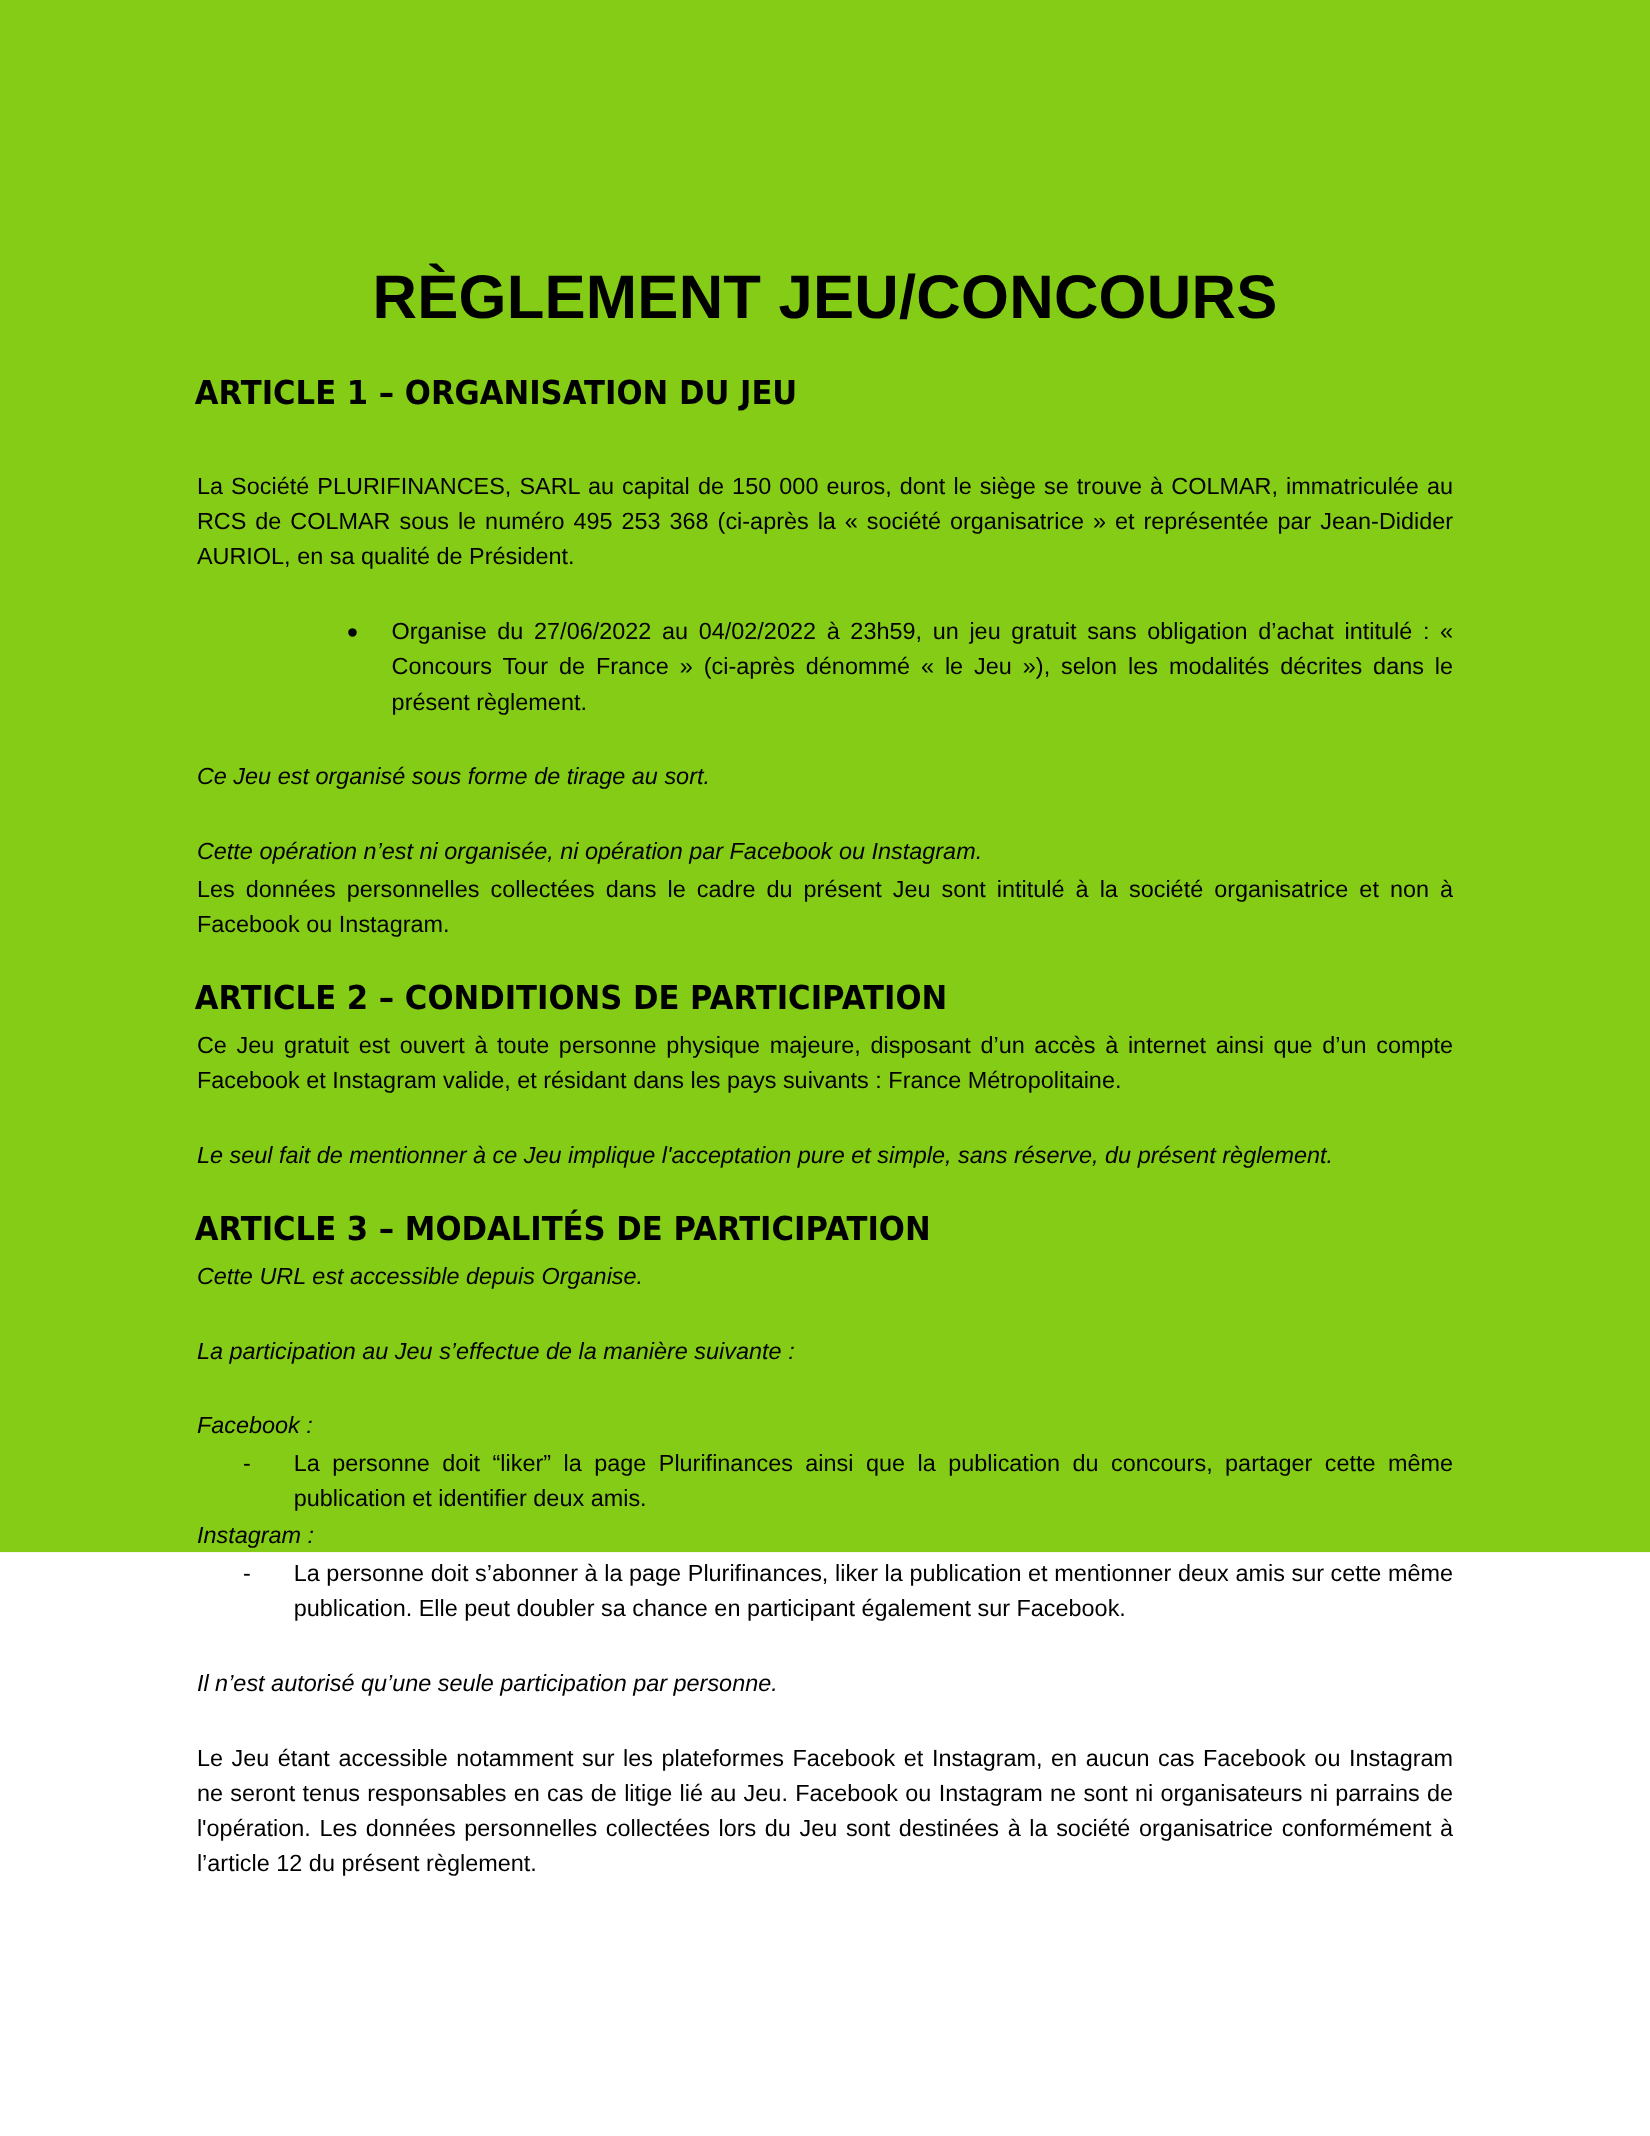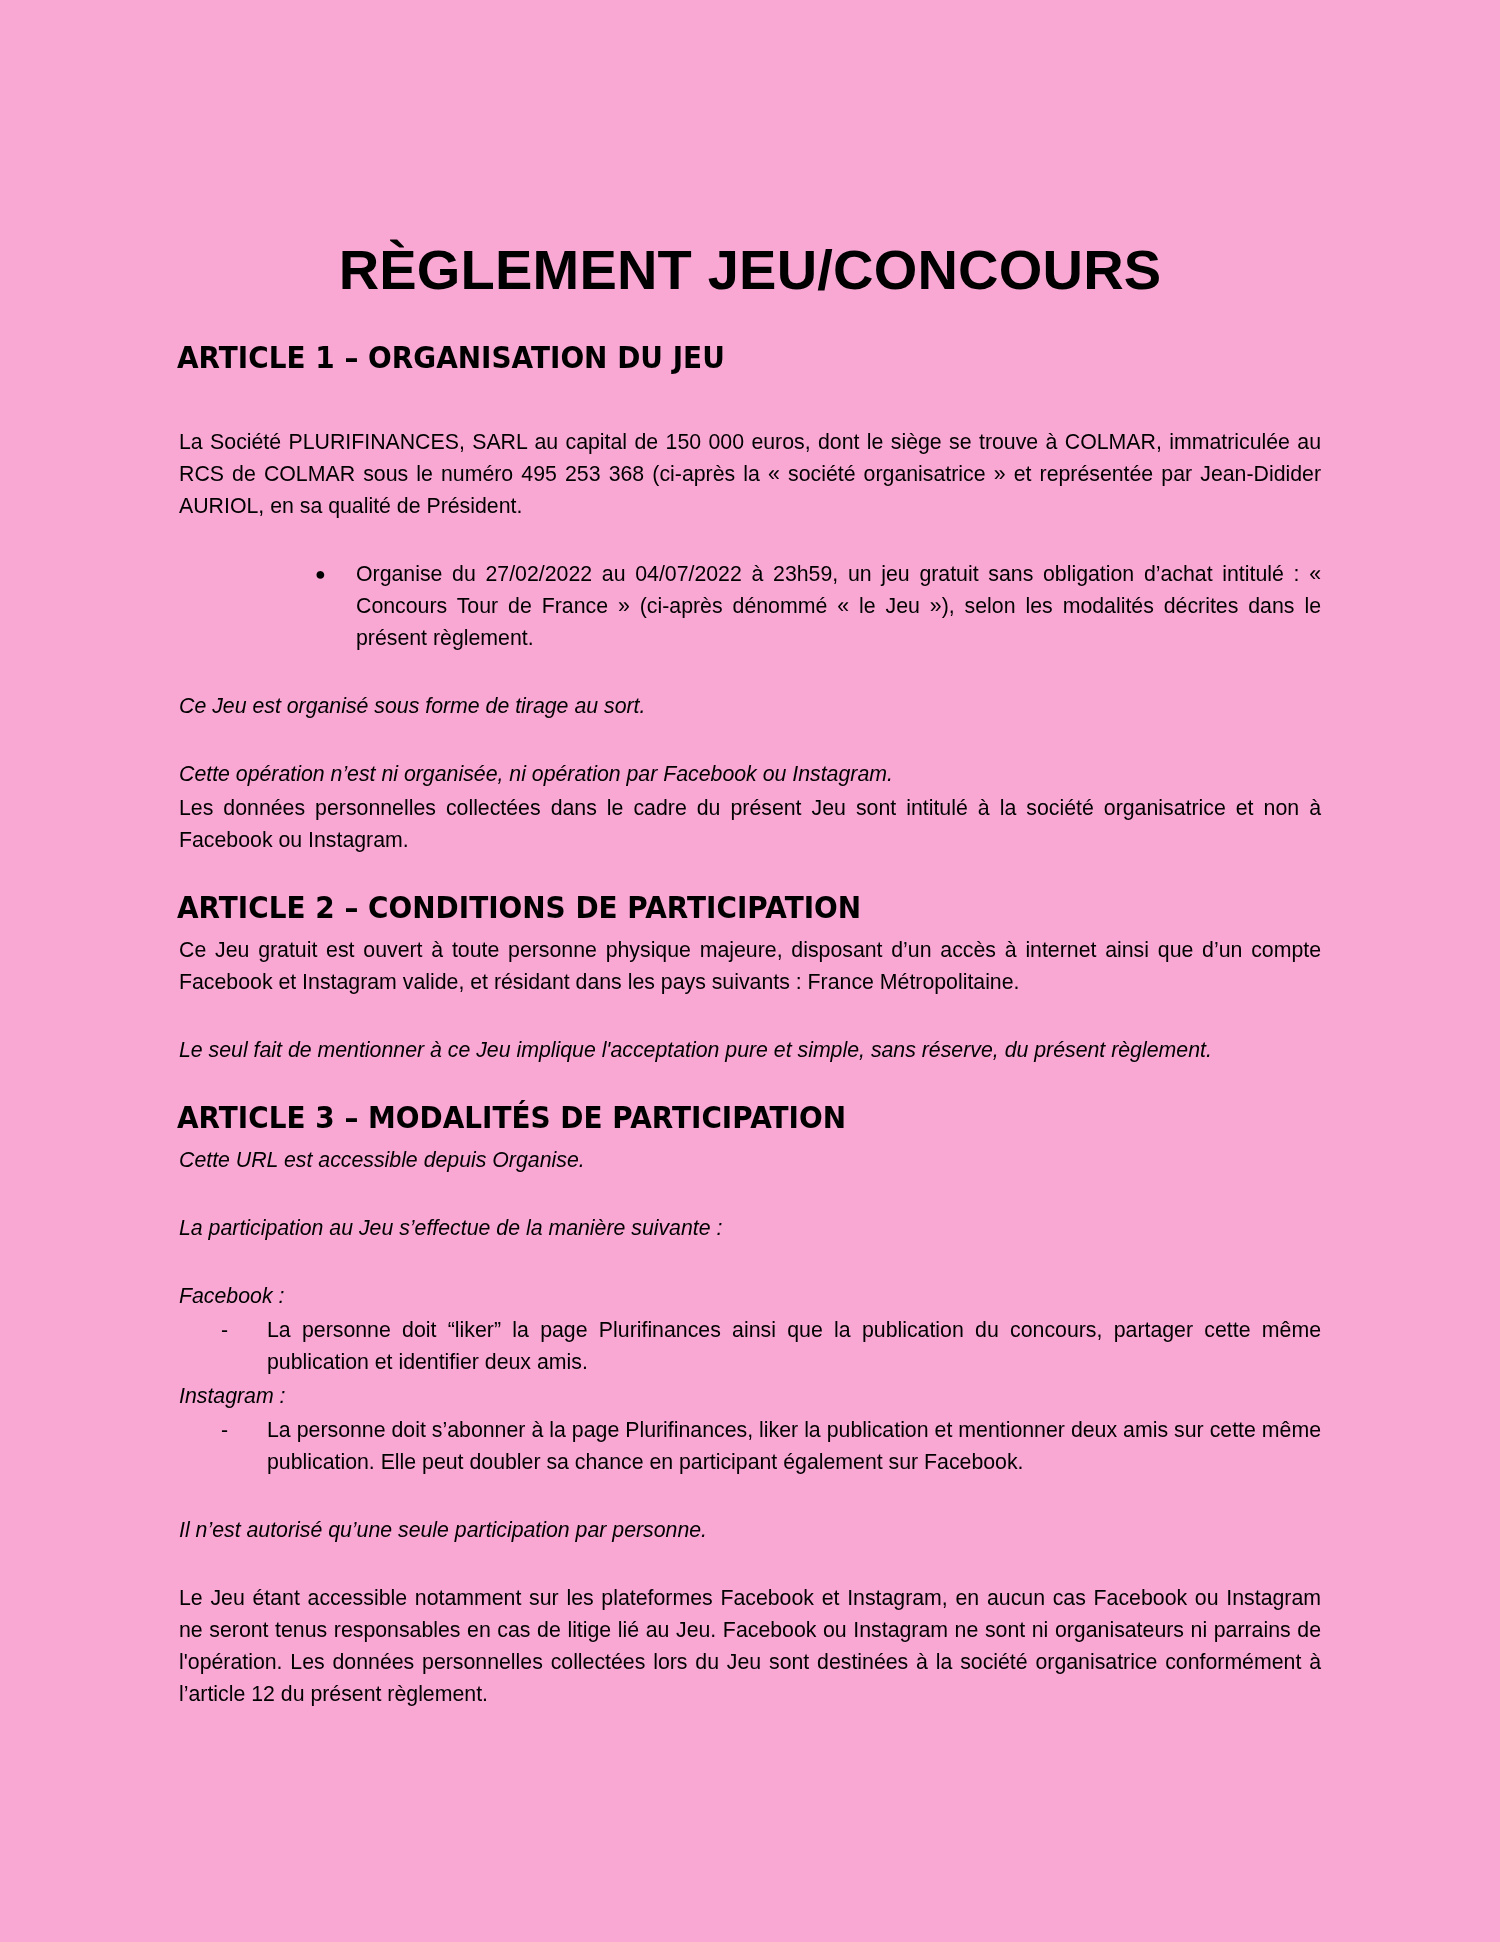--- a/index.html
+++ b/index.html
@@ -13,22 +13,22 @@
       position: relative;
       overflow: hidden;
       color: #000000;
       font-family: "Liberation Sans", sans-serif;
     }
     .page {
       position: absolute;
       left: 0;
       top: 0;
       width: 1500px;
-      height: 1942px;
-      background: #f9a8d4;
+      height: 1411px;
+      background: #84cc16;
     }
     .content {
       position: absolute;
       left: 177px;
       top: 228px;
       width: 1146px;
     }
     .doc-title {
       font-family: "Liberation Sans", sans-serif;
       font-weight: bold;
@@ -92,21 +92,21 @@
 
     <div style="height:26px"></div>
 
     <section>
       <h2 class="article-heading">ARTICLE 1 – ORGANISATION DU JEU</h2>
       <div style="height:46px"></div>
       <p class="p">La Société PLURIFINANCES, SARL au capital de 150 000 euros, dont le siège se trouve à COLMAR, immatriculée au RCS de COLMAR sous le numéro 495 253 368 (ci-après la « société organisatrice » et représentée par Jean-Didider AURIOL, en sa qualité de Président.</p>
       <div class="gap-32"></div>
       <div class="bullet-row">
         <span class="bullet">●</span>
-        <p class="p">Organise du 27/02/2022 au 04/07/2022 à 23h59, un jeu gratuit sans obligation d’achat intitulé : « Concours Tour de France » (ci-après dénommé « le Jeu »), selon les modalités décrites dans le présent règlement.</p>
+        <p class="p">Organise du 27/06/2022 au 04/02/2022 à 23h59, un jeu gratuit sans obligation d’achat intitulé : « Concours Tour de France » (ci-après dénommé « le Jeu »), selon les modalités décrites dans le présent règlement.</p>
       </div>
       <div class="gap-32"></div>
       <p class="p left">Ce Jeu est organisé sous forme de tirage au sort.</p>
       <div class="gap-32"></div>
       <p class="p left">Cette opération n’est ni organisée, ni opération par Facebook ou Instagram.</p>
       <p class="p">Les données personnelles collectées dans le cadre du présent Jeu sont intitulé à la société organisatrice et non à Facebook ou Instagram.</p>
     </section>
 
     <div style="height:30px"></div>
 

